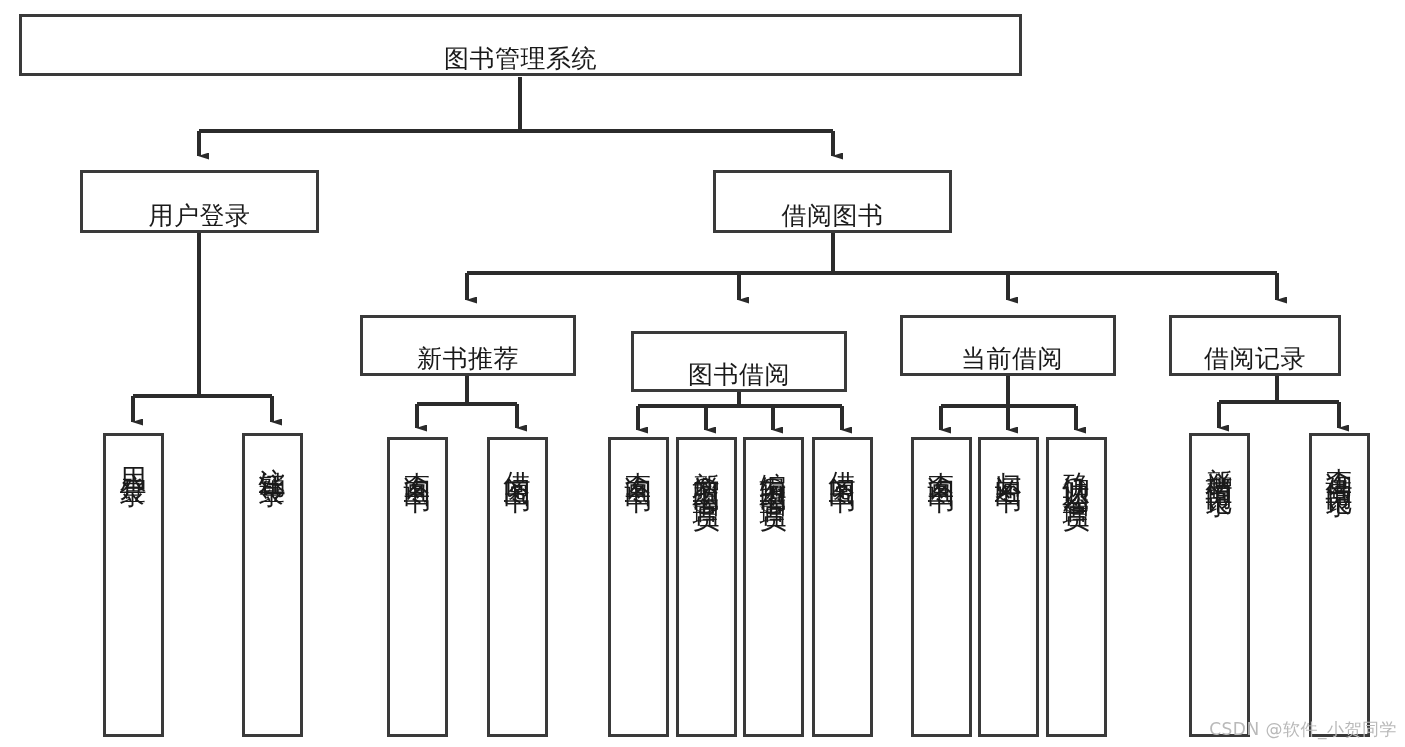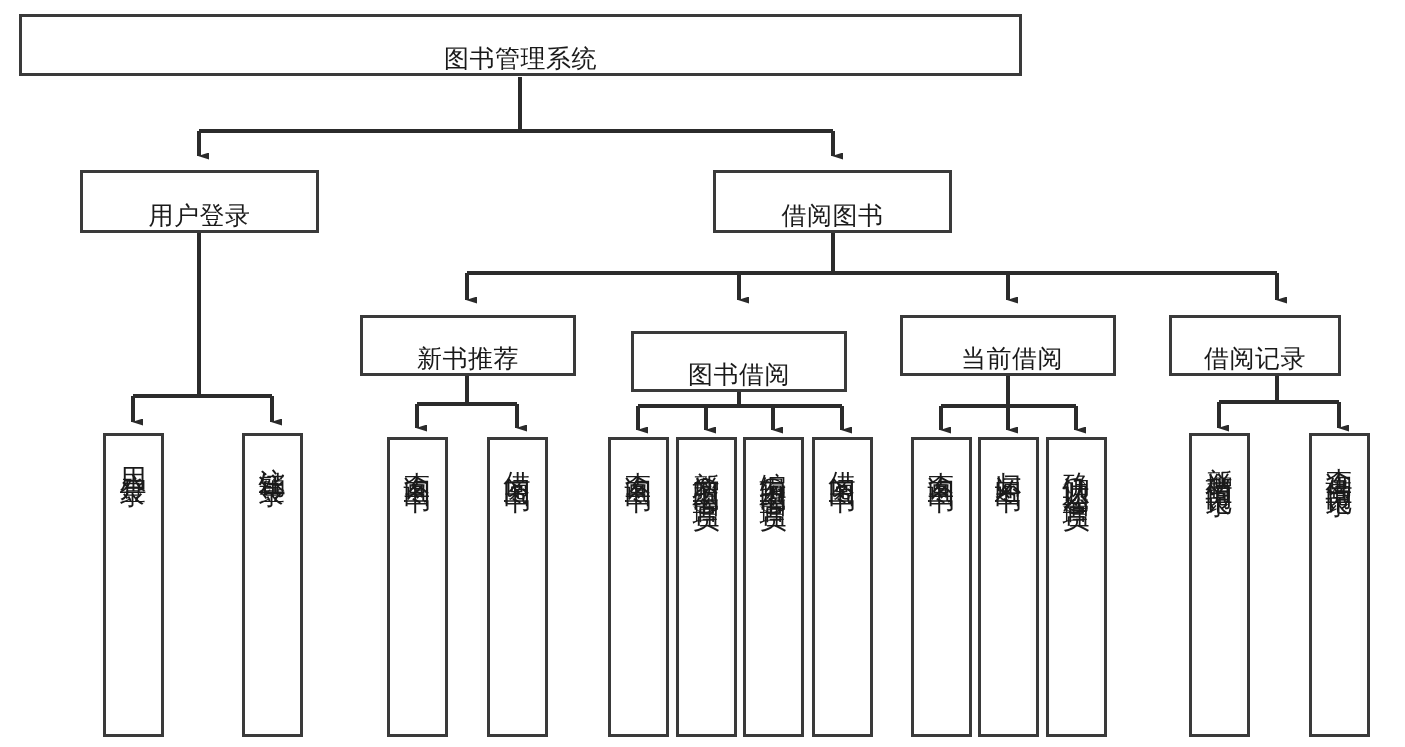--- a/index.html
+++ b/index.html
@@ -191,14 +191,15 @@
     <span class="node-label">确认归还（管理员）</span>
   </div>
 
   <div class="node vert" style="left:1189px; top:433px; width:61px; height:304px;">
     <span class="node-label">新增借阅记录</span>
   </div>
   <div class="node vert" style="left:1309px; top:433px; width:61px; height:304px;">
     <span class="node-label">查询借阅记录</span>
   </div>
 
+  <div id="watermark">CSDN @软件_小贺同学</div>
 
 </div>
 
 </body></html>

